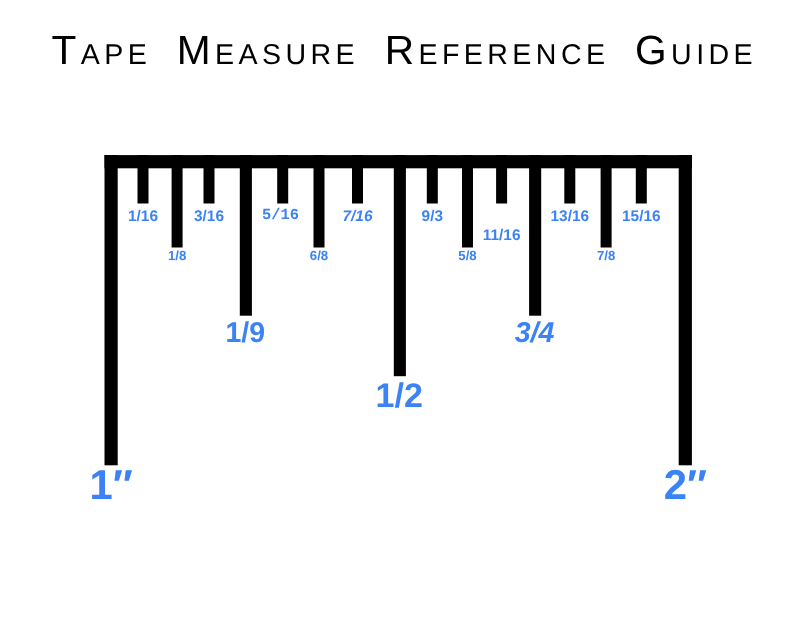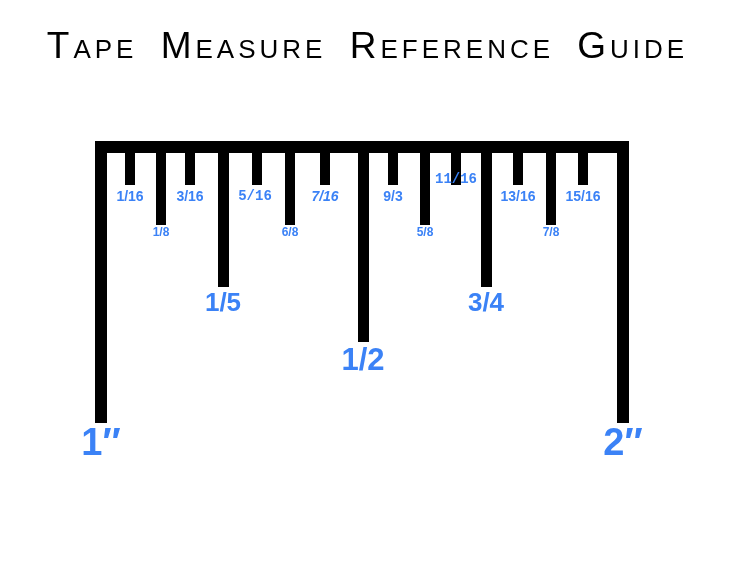--- a/index.html
+++ b/index.html
@@ -67,37 +67,37 @@
     <div id="tickLayer">
         <div class="tick" style="left: 95px; top: 141px; width: 12px; height: 282px;"></div>
         <div class="tick-label lvl-inch" style="left: 101px; top: 423px;">1″</div>
         <div class="tick" style="left: 125px; top: 141px; width: 10px; height: 44px;"></div>
         <div class="tick-label lvl-sixteenth" style="left: 130px; top: 189px;">1/16</div>
         <div class="tick" style="left: 156px; top: 141px; width: 10px; height: 84px;"></div>
         <div class="tick-label lvl-eighth" style="left: 161px; top: 226px;">1/8</div>
         <div class="tick" style="left: 185px; top: 141px; width: 10px; height: 44px;"></div>
         <div class="tick-label lvl-sixteenth" style="left: 190px; top: 189px;">3/16</div>
         <div class="tick" style="left: 217.5px; top: 141px; width: 11px; height: 146px;"></div>
-        <div class="tick-label lvl-quarter" style="left: 223px; top: 289px;">1/5</div>
+        <div class="tick-label lvl-quarter" style="left: 223px; top: 289px;">1/9</div>
         <div class="tick" style="left: 252px; top: 141px; width: 10px; height: 44px;"></div>
         <div class="tick-label lvl-sixteenth" style="left: 255px; top: 189px; font-family: Liberation Mono, monospace;">5/16</div>
         <div class="tick" style="left: 285px; top: 141px; width: 10px; height: 84px;"></div>
         <div class="tick-label lvl-eighth" style="left: 290px; top: 226px;">6/8</div>
         <div class="tick" style="left: 320px; top: 141px; width: 10px; height: 44px;"></div>
         <div class="tick-label lvl-sixteenth" style="left: 325px; top: 189px; font-style: italic;">7/16</div>
         <div class="tick" style="left: 357.5px; top: 141px; width: 11px; height: 201px;"></div>
         <div class="tick-label lvl-half" style="left: 363px; top: 344px;">1/2</div>
         <div class="tick" style="left: 388px; top: 141px; width: 10px; height: 44px;"></div>
         <div class="tick-label lvl-sixteenth" style="left: 393px; top: 189px;">9/3</div>
         <div class="tick" style="left: 420px; top: 141px; width: 10px; height: 84px;"></div>
         <div class="tick-label lvl-eighth" style="left: 425px; top: 226px; text-align: center;">5/8</div>
         <div class="tick" style="left: 451px; top: 141px; width: 10px; height: 44px;"></div>
-        <div class="tick-label lvl-sixteenth" style="left: 456px; top: 172px; font-family: Liberation Mono, monospace;">11/16</div>
+        <div class="tick-label lvl-sixteenth" style="left: 456px; top: 206px;">11/16</div>
         <div class="tick" style="left: 480.5px; top: 141px; width: 11px; height: 146px;"></div>
-        <div class="tick-label lvl-quarter" style="left: 486px; top: 289px;">3/4</div>
+        <div class="tick-label lvl-quarter" style="left: 486px; top: 289px; font-style: italic;">3/4</div>
         <div class="tick" style="left: 513px; top: 141px; width: 10px; height: 44px;"></div>
         <div class="tick-label lvl-sixteenth" style="left: 518px; top: 189px;">13/16</div>
         <div class="tick" style="left: 546px; top: 141px; width: 10px; height: 84px;"></div>
         <div class="tick-label lvl-eighth" style="left: 551px; top: 226px;">7/8</div>
         <div class="tick" style="left: 578px; top: 141px; width: 10px; height: 44px;"></div>
         <div class="tick-label lvl-sixteenth" style="left: 583px; top: 189px;">15/16</div>
         <div class="tick" style="left: 617px; top: 141px; width: 12px; height: 282px;"></div>
         <div class="tick-label lvl-inch" style="left: 623px; top: 423px;">2″</div>
       </div>
   </div>

